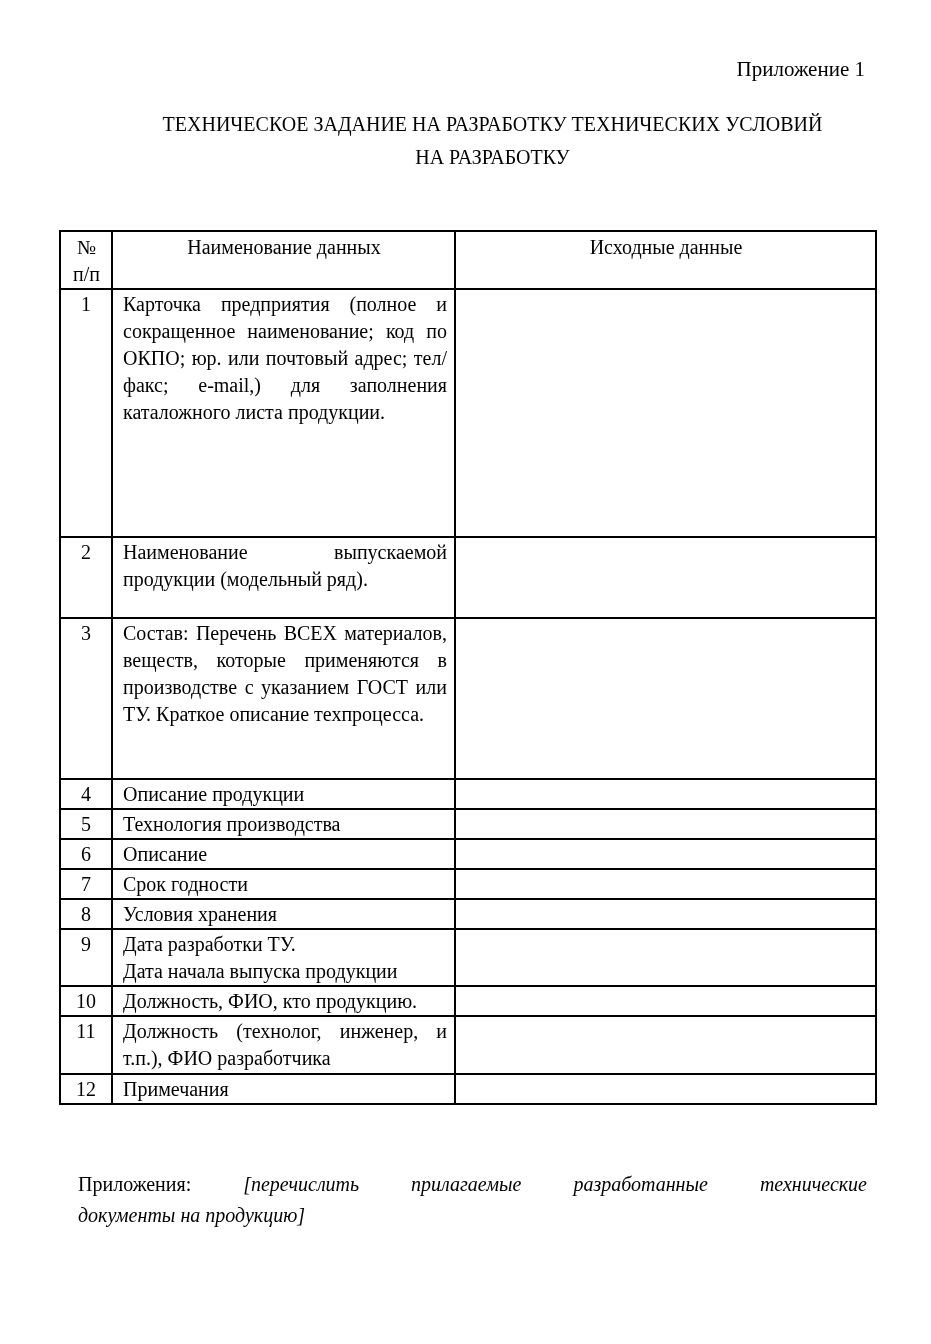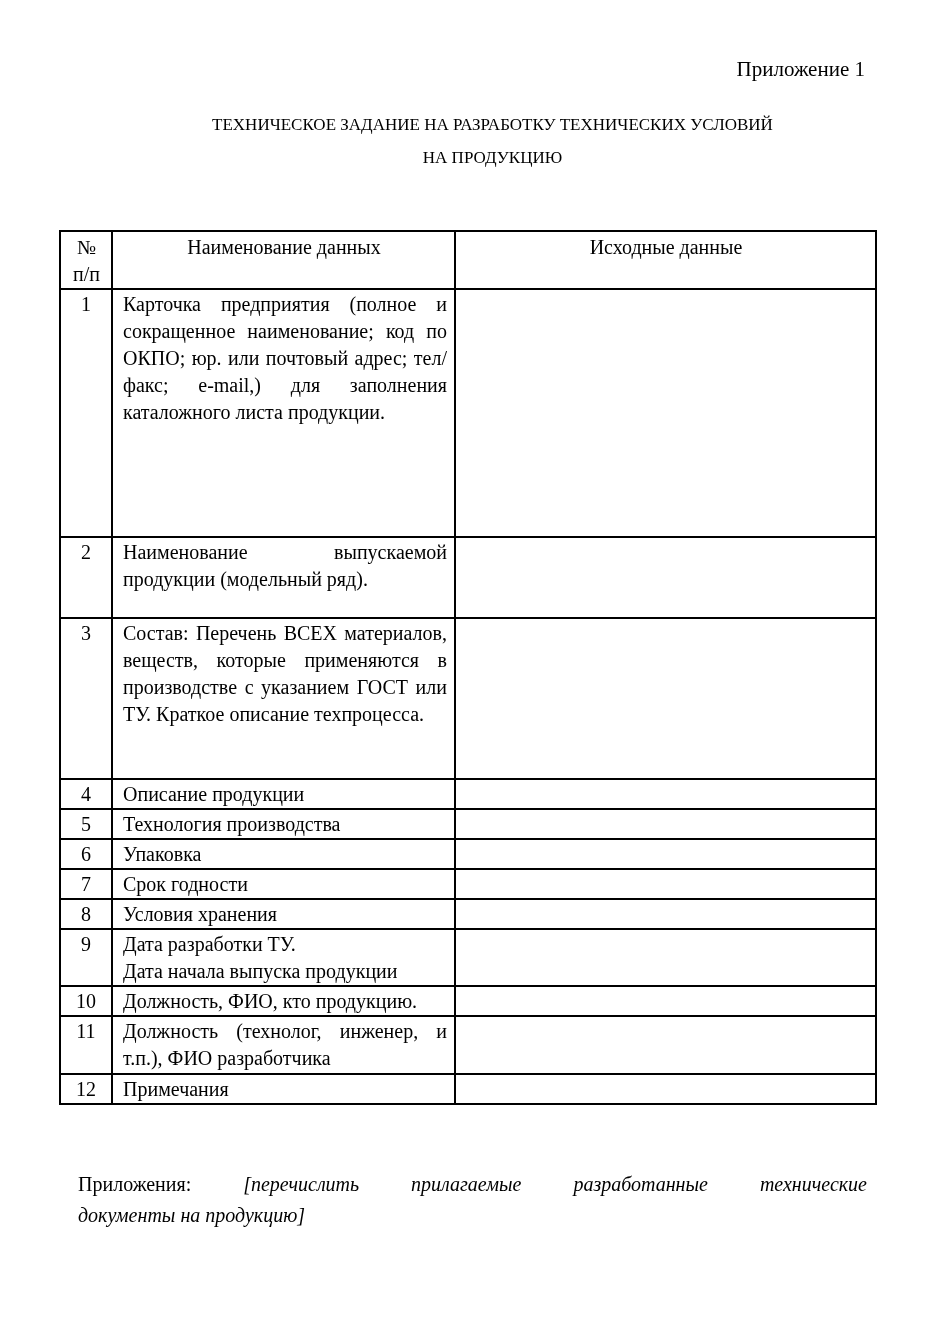--- a/index.html
+++ b/index.html
@@ -16,21 +16,21 @@
     padding-top:56px;
     padding-right:66px;
     text-align:right;
     font-size:21px;
     line-height:26px;
   }
   .doc-title {
     margin-top:26px;
     padding-left:54px;
     text-align:center;
-    font-size:17px;
+    font-size:20px;
     line-height:33px;
   }
   table.doc-table {
     border-collapse:collapse;
     table-layout:fixed;
     width:816px;
     margin:56px 0 0 59px;
   }
   col.c-num   { width:52px; }
   col.c-name  { width:343px; }
@@ -73,21 +73,21 @@
 </style>
 </head>
 <body>
 
 <div class="page">
 
   <div class="appendix">Приложение 1</div>
 
   <div class="doc-title">
     <div>ТЕХНИЧЕСКОЕ ЗАДАНИЕ НА РАЗРАБОТКУ ТЕХНИЧЕСКИХ УСЛОВИЙ</div>
-    <div>НА ПРОДУКЦИЮ</div>
+    <div>НА РАЗРАБОТКУ</div>
   </div>
 
   <table class="doc-table">
     <colgroup>
       <col class="c-num">
         <col class="c-name">
         <col class="c-value">
     </colgroup>
     <thead>
       <tr class="rh-hdr">
@@ -118,21 +118,21 @@
         <td class="td-name">Описание продукции</td>
         <td class="td-value"></td>
       </tr>
       <tr class="rh-s">
         <td class="td-num">5</td>
         <td class="td-name">Технология производства</td>
         <td class="td-value"></td>
       </tr>
       <tr class="rh-s">
         <td class="td-num">6</td>
-        <td class="td-name">Упаковка</td>
+        <td class="td-name">Описание</td>
         <td class="td-value"></td>
       </tr>
       <tr class="rh-s">
         <td class="td-num">7</td>
         <td class="td-name">Срок годности</td>
         <td class="td-value"></td>
       </tr>
       <tr class="rh-s">
         <td class="td-num">8</td>
         <td class="td-name">Условия хранения</td>

